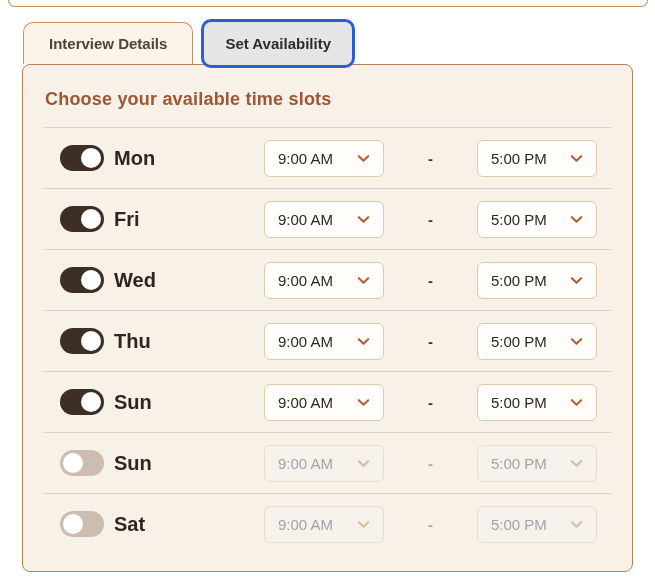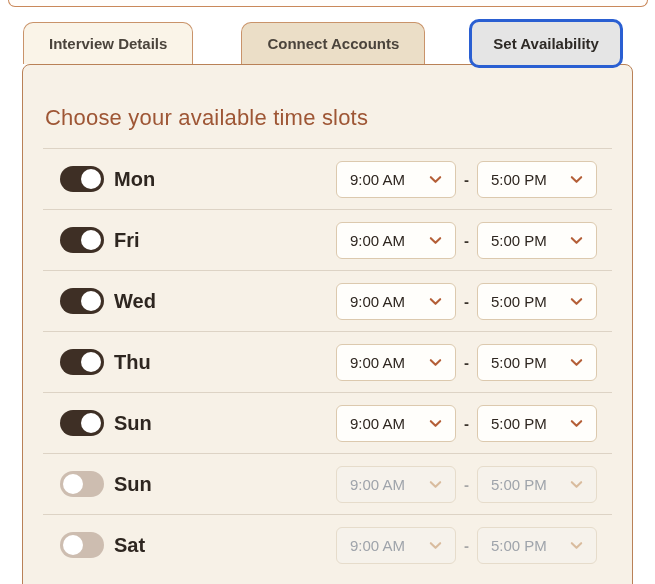--- a/index.html
+++ b/index.html
@@ -20,63 +20,63 @@
   }
   *{box-sizing:border-box;margin:0;padding:0;}
   html,body{width:655px;height:584px;background:#ffffff;overflow:hidden;}
   body{font-family:"Liberation Sans",sans-serif;}
 
   .prev-box{
     margin:0 7px 0 8px;height:7px;background:#fffdfb;
     border:1px solid #c9885a;border-top:none;border-radius:0 0 10px 10px;
   }
 
-  .tabs{display:flex;align-items:flex-end;padding-left:23px;margin-top:12px;position:relative;z-index:2;gap:36px;}
+  .tabs{display:flex;align-items:flex-end;padding-left:23px;margin-top:12px;position:relative;z-index:2;}
   .tab{
     border:1px solid var(--tab-border);border-bottom:none;
     border-radius:10px 10px 0 0;
     padding:12px 25px;font-size:15px;font-weight:600;color:#4b443c;
     background:#faf4e8;cursor:pointer;white-space:nowrap;
   }
   .tab.tab-2{background:#ebdec7;margin-left:12px;}
   .tab.is-active{
     border:3px solid var(--active-tab-border);border-radius:10px;
     background:#e5e5e5;color:#2e2a26;
     padding:13px 21px;margin-left:8px;margin-bottom:-4px;
   }
 
   .panel{
     margin:0 22px;background:var(--panel-bg);
     border:1px solid var(--panel-border);border-radius:8px;
     padding:24px 20px 17px 20px;position:relative;z-index:1;
   }
   .panel-title{
-    color:var(--accent-brown);font-size:22px;font-weight:400;
-    margin:16px 0 17px 2px;letter-spacing:.2px;
+    color:var(--accent-brown);font-size:18px;font-weight:700;
+    margin:0 0 17px 2px;letter-spacing:.2px;
   }
 
   .day-row{
     display:flex;align-items:center;height:61px;border-top:1px solid var(--divider);
   }
   .toggle{
     width:44px;height:26px;border-radius:13px;background:var(--toggle-on);
     position:relative;margin-left:17px;cursor:pointer;flex:0 0 auto;
   }
   .toggle .knob{
     position:absolute;top:3px;width:20px;height:20px;border-radius:50%;
     background:#ffffff;right:3px;left:auto;
   }
   .day-row.disabled .toggle{background:var(--toggle-off);}
   .day-row.disabled .toggle .knob{left:3px;right:auto;}
 
   .day-label{
     margin-left:10px;font-size:20px;font-weight:700;color:var(--text-dark);
   }
 
-  .time-group{margin-left:auto;margin-right:15px;display:flex;align-items:center;}
+  .time-group{margin-left:auto;margin-right:15px;display:flex;align-items:center;gap:36px;}
   .select{
     width:120px;height:37px;background:#fffefb;
     border:1px solid var(--select-border);border-radius:6px;
     display:flex;align-items:center;justify-content:space-between;
     padding:0 12px 0 13px;cursor:pointer;
   }
   .select .val{font-size:15px;color:var(--text-dark);}
   .chev{color:var(--chev);display:flex;}
   .dash{margin:0 8px;font-size:15px;font-weight:700;color:#3a332c;}
 
@@ -85,21 +85,20 @@
   .day-row.disabled .chev{color:var(--chev-dis);}
   .day-row.disabled .dash{color:#a7a7a7;}
 </style>
 </head>
 <body>
 
 <div class="prev-box"></div>
 
 <div class="tabs">
   <div class="tab tab-1">Interview Details</div>
-  <div class="tab tab-2">Connect Accounts</div>
   <div class="tab tab-3 is-active">Set Availability</div>
 </div>
 
 <div class="panel">
   <h2 class="panel-title">Choose your available time slots</h2>
 
   <div class="day-row">
     <div class="toggle">
         <div class="knob"></div>
       </div>

